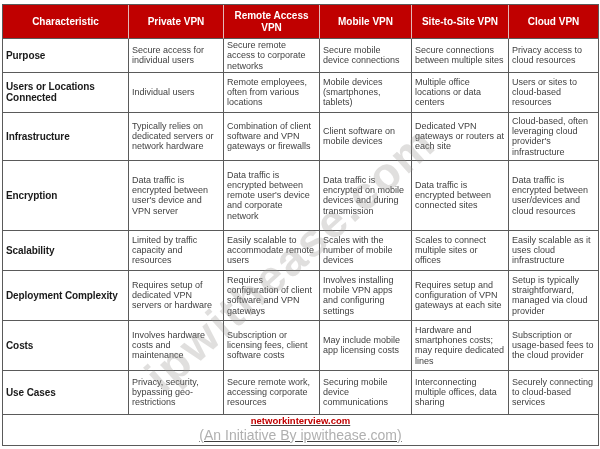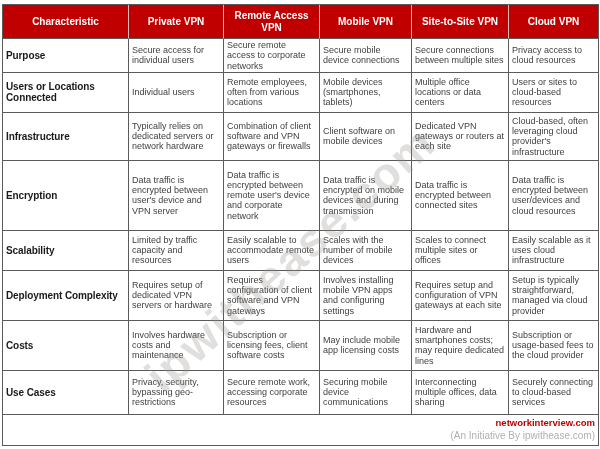--- a/index.html
+++ b/index.html
@@ -36,23 +36,23 @@
     border-right:1px solid #e3b8b8;height:34px;line-height:1.15;
   }
   thead th:last-child{border-right:none;}
   tbody th.rowlabel{
     font-weight:bold;color:var(--label-text);font-size:10px;
     padding-left:3px;letter-spacing:-0.1px;
   }
   tr.r0{height:30px;} tr.r1{height:40px;margin-top:44px;} tr.r2{height:48px;}
   tr.r3{height:70px;} tr.r4{height:40px;} tr.r5{height:50px;}
   tr.r6{height:50px;} tr.r7{height:44px;}
-  tr.footer-row td{height:30px;text-align:right;vertical-align:middle;border-bottom:none;}
+  tr.footer-row td{height:30px;text-align:center;vertical-align:middle;border-bottom:none;text-decoration:underline;}
   .footer-site{color:var(--footer-link);font-weight:bold;font-size:9.5px;display:block;}
-  .footer-tagline{color:var(--footer-tagline);font-size:10px;display:block;margin-top:1px;}
+  .footer-tagline{color:var(--footer-tagline);font-size:14px;display:block;margin-top:1px;}
   .watermark{
     position:absolute;left:20px;top:232px;width:540px;
     transform:rotate(-42deg);transform-origin:center;
     font-size:46px;font-weight:bold;letter-spacing:2px;
     color:rgba(145,140,135,0.28);text-align:center;
     pointer-events:none;white-space:nowrap;z-index:5;
   }
 </style>
 </head>
 <body>

